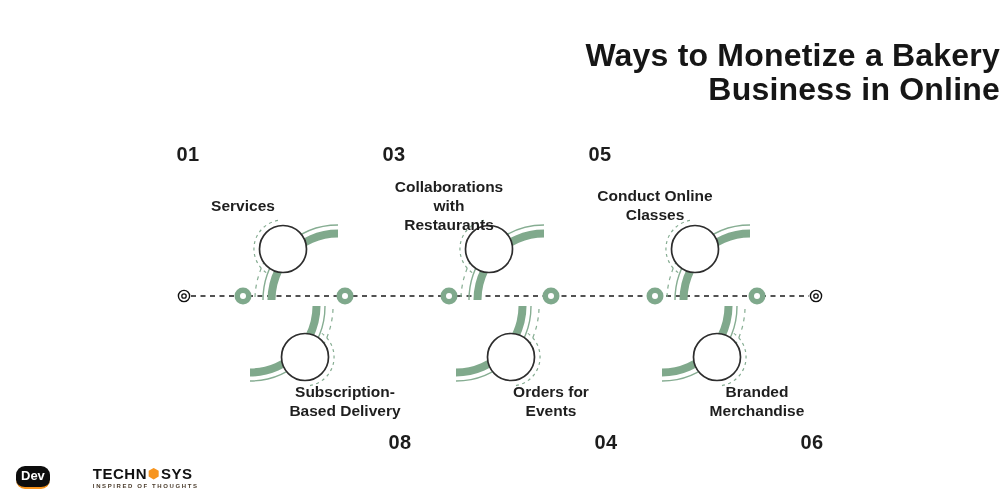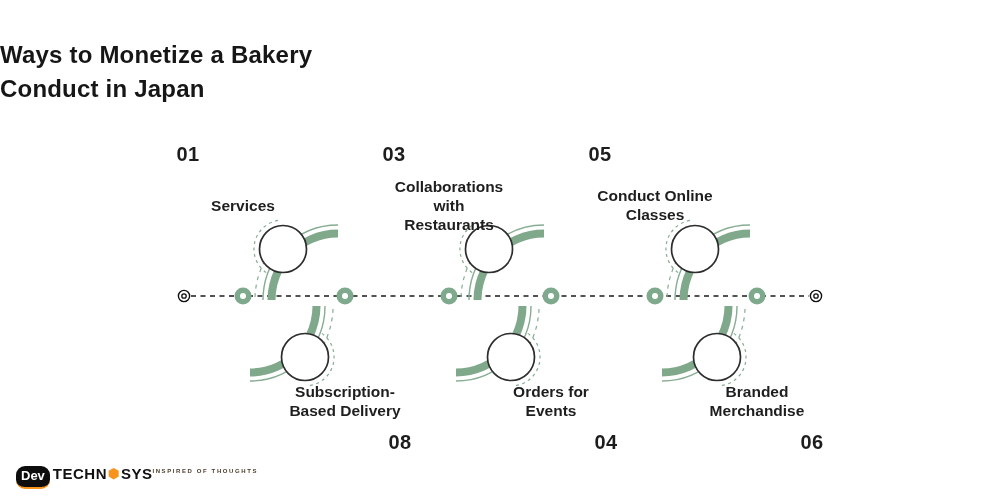--- a/index.html
+++ b/index.html
@@ -8,22 +8,22 @@
     position:relative;
     width:1000px; height:500px;
     background:#ffffff;
     font-family:"Liberation Sans", sans-serif;
     overflow:hidden;
   }
 
   
   .title {
     position:absolute; top:38px; left:0; width:1000px;
-    text-align:left; color:#161616;
-    font-size:24px; line-height:34px; letter-spacing:.2px;
+    text-align:right; color:#161616;
+    font-size:32px; line-height:34px; letter-spacing:.2px;
   }
   .title .reg  { font-weight:600; }
   .title .bold { font-weight:800; }
 
   
   .timeline { position:absolute; left:0; top:281px; }
 
   
   .module { position:absolute; width:190px; height:190px; }
   .module svg.deco { position:absolute; left:0; top:0; }
@@ -42,21 +42,21 @@
   }
   .module .label span { display:block; }
 
   
   .logo { position:absolute; left:16px; top:466px; display:flex; align-items:flex-start; gap:3px; }
   .logo .devbox {
     background:#0d0d0d; color:#ffffff; border-radius:9px;
     font-weight:800; font-size:13px; padding:3px 5px 4px 5px; line-height:14px;
     border-bottom:2px solid #f7941d;
   }
-  .logo .right { display:flex; flex-direction:row; }
+  .logo .right { display:flex; flex-direction:column;margin-left:40px; }
   .logo .name  { display:flex; align-items:center; font-weight:800; font-size:15px; color:#111; letter-spacing:.5px; line-height:15px; }
   .logo .hex   { color:#f7941d; font-size:13px; line-height:13px; margin:0 1px; }
   .logo .tagline {
     font-size:6px; letter-spacing:1.6px; color:#4a3b2b; font-weight:700; margin-top:2px;
   }
 </style>
 </head>
 <body>
 
 <svg width="0" height="0" style="position:absolute" aria-hidden="true">
@@ -77,21 +77,21 @@
       <polygon points="-16,72.5 16,72.5 0,86" fill="#8cb297"></polygon>
 
       <path d="M -60.0 -79.6 A 29 29 0 0 0 -71.6 -27.2" fill="none" stroke="#86ad92" stroke-width="1.2" stroke-dasharray="3 3.5"></path>
       <circle cx="-55" cy="-51" r="23.5" fill="#ffffff" stroke="#2d2d2d" stroke-width="1.7"></circle>
     </symbol>
   </defs>
 </svg>
 
 <div class="title">
   <div><span class="reg">Ways to Monetize a </span><span class="bold">Bakery</span></div>
-  <div class="bold">Conduct in Japan</div>
+  <div class="bold">Business in Online</div>
 </div>
 
 <svg class="timeline" width="1000" height="30">
   <line x1="191" y1="15" x2="809" y2="15" stroke="#1a1a1a" stroke-width="1.6" stroke-dasharray="5 4.5"></line>
   <g>
     <circle cx="184" cy="15" r="5.6" fill="#ffffff" stroke="#111111" stroke-width="1.4"></circle>
     <circle cx="184" cy="15" r="2.2" fill="none" stroke="#111111" stroke-width="1.3"></circle>
   </g>
   <g>
     <circle cx="816" cy="15" r="5.6" fill="#ffffff" stroke="#111111" stroke-width="1.4"></circle>

